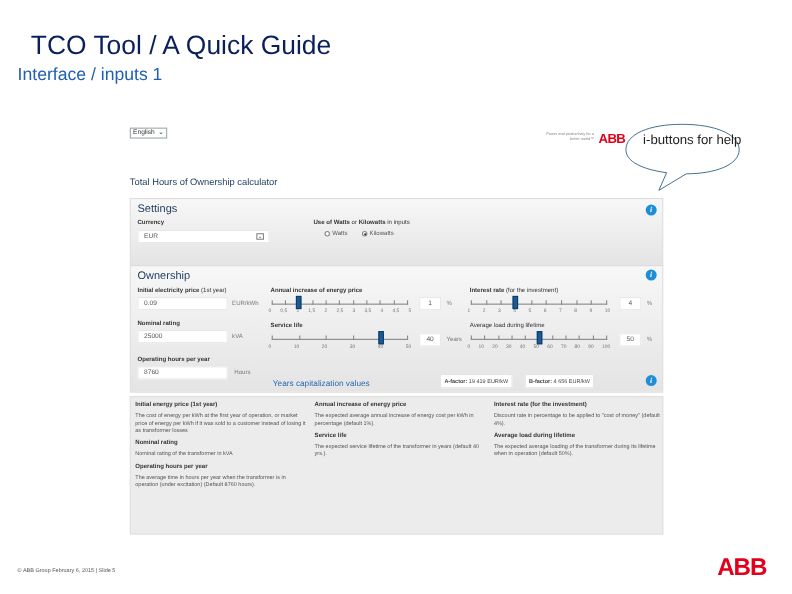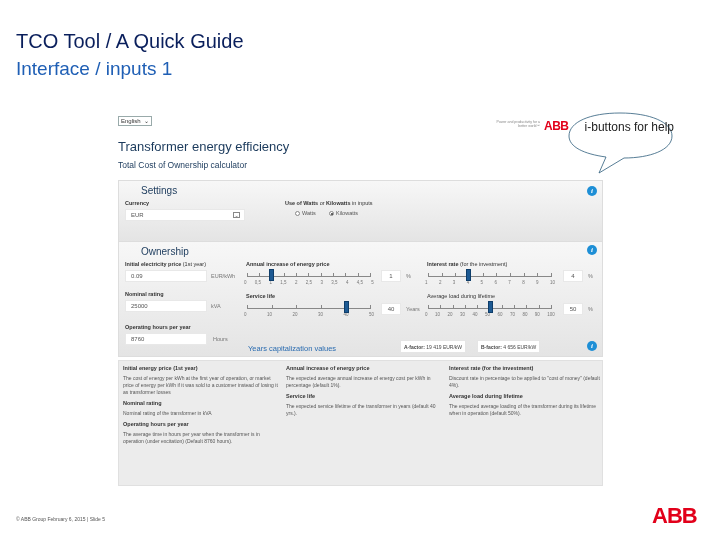--- a/index.html
+++ b/index.html
@@ -1,33 +1,33 @@
 <!DOCTYPE html>
 <html><head>
 <meta charset="utf-8">
 <style>
   * { box-sizing: border-box; margin: 0; padding: 0; }
   body { width: 720px; height: 540px; background: #ffffff; font-family: "Liberation Sans", sans-serif; position: relative; overflow: hidden; }
-  .slide-title { position: absolute; left: 16px; top: 28px; font-size: 20px; color: #0a1f5c; line-height: 27px; }
-  .slide-subtitle { position: absolute; left: 16px; top: 55px; font-size: 19px; color: #1f5fb5; line-height: 27px; }
+  .slide-title { position: absolute; left: 28px; top: 28px; font-size: 24px; color: #0a1f5c; line-height: 27px; }
+  .slide-subtitle { position: absolute; left: 16px; top: 55px; font-size: 16px; color: #1f5fb5; line-height: 27px; }
 
   .shot { position: absolute; left: 116px; top: 113px; width: 489px; height: 375px; background: #ffffff; }
   .lang { position: absolute; left: 2px; top: 3px; width: 34px; height: 10px; border: 1px solid #9aa; font-size: 6px; line-height: 8px; padding-left: 2px; color: #333; background: #fff; }
   .lang .chev { position: absolute; right: 2px; top: 0; font-size: 6px; }
   .tagline { position: absolute; left: 376px; top: 7px; font-size: 3.5px; line-height: 4px; color: #888; text-align: right; width: 48px; }
   .abb-logo-sm { position: absolute; left: 428px; top: 6px; font-size: 12px; font-weight: bold; color: #e2001a; letter-spacing: -0.5px; font-family: "Liberation Sans", sans-serif; }
 
   .app-title { position: absolute; left: 2px; top: 26px; font-size: 13px; color: #1b3a5c; }
   .app-subtitle { position: absolute; left: 2px; top: 47px; font-size: 8.5px; color: #1b3a5c; }
 
   .panel { position: absolute; left: 2px; width: 485px; background: linear-gradient(#f7f7f7, #e4e4e4); border: 1px solid #ddd; }
   .panel-settings { top: 67px; height: 62px; }
   .panel-conditions { top: 128px; height: 116px; }
   .panel-help { top: 247px; height: 126px; background: #ececec; border: 1px solid #e0e0e0; }
-  .panel-title { position: absolute; left: 6px; top: 4px; font-size: 10px; color: #1b3a5c; margin-left: 16px; }
+  .panel-title { position: absolute; left: 6px; top: 4px; font-size: 10px; color: #1b3a5c; }
   .info { position: absolute; width: 10px; height: 10px; border-radius: 50%; background: #1e8fd6; color: #fff; font-size: 7px; font-weight: bold; text-align: center; line-height: 10px; font-family: "Liberation Serif", serif; font-style: italic; }
 
   .lbl { position: absolute; font-size: 5.5px; color: #333; font-weight: bold; white-space: nowrap; }
   .lbl .n { font-weight: normal; }
   .field { position: absolute; height: 12px; background: #fff; border: 1px solid #e8e8e8; font-size: 6px; color: #555; padding-left: 5px; line-height: 11px; }
   .unit { position: absolute; font-size: 5.5px; color: #777; }
   .radio { position: absolute; font-size: 5.5px; color: #555; white-space: nowrap; }
   .radio .dot { display: inline-block; width: 5px; height: 5px; border: 1px solid #888; border-radius: 50%; vertical-align: middle; margin-right: 2px; background: #fff; position: relative; }
   .radio .dot.on::after { content: ""; position: absolute; left: 1px; top: 1px; width: 2px; height: 2px; background: #333; border-radius: 50%; }
 
@@ -61,22 +61,21 @@
 <div class="slide-subtitle">Interface / inputs 1</div>
 
 <div class="shot">
   <div class="lang">
     <span>English</span>
     <span class="chev">⌄</span>
   </div>
   <div class="tagline">Power and productivity for a better world™</div>
   <div class="abb-logo-sm">ABB</div>
 
-  <div class="app-title">Transformer energy efficiency</div>
-  <div class="app-subtitle">Total Cost of Ownership calculator</div>
+  <div class="app-subtitle">Total Hours of Ownership calculator</div>
 
   <div class="panel panel-settings">
     <div class="panel-title">Settings</div>
     <div class="info" style="left:468px; top:5px;">i</div>
     <div class="lbl" style="left:6px; top:19px;">Currency</div>
     <div class="field" style="left:6px; top:28px; width:120px;">
       <span>EUR</span>
       <span style="position:absolute; right:4px; top:2px; width:7px; height:6px; border:1px solid #888; font-size:5px; line-height:4px; text-align:center;">⌄</span>
     </div>
     <div class="lbl" style="left:166px; top:19px;">

